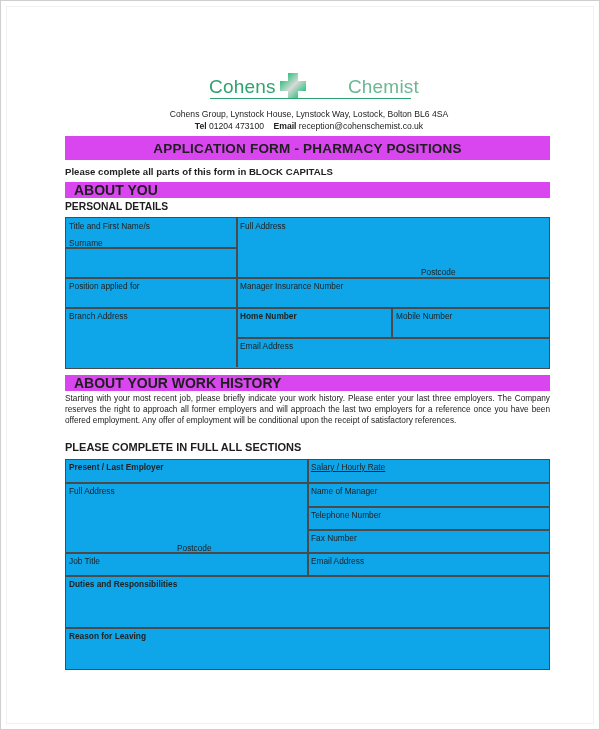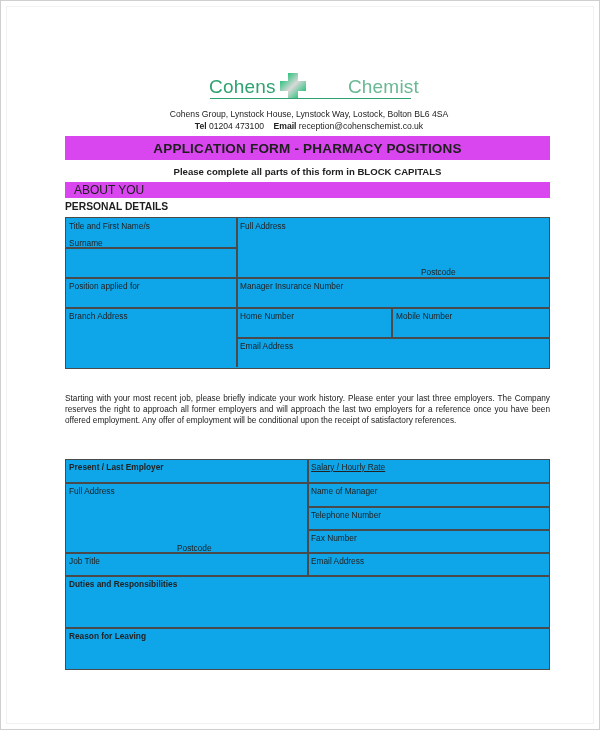--- a/index.html
+++ b/index.html
@@ -29,25 +29,25 @@
     .addr { position: absolute; left: 0; width: 600px; text-align: center; font-size: 8.6px; color: #222; }
     .addr.l1 { top: 108px; left: 8px; }
     .addr.l2 { top: 120px; left: 8px; }
     .addr b { font-weight: bold; }
     .bar {
       position: absolute; left: 64px; width: 485px; background: #d946ef;
     }
     .title-bar { top: 135px; height: 24px; display: flex; align-items: center; justify-content: center; }
     .title-bar span { font-weight: bold; font-size: 13.5px; color: #1e1e1e; letter-spacing: 0.2px; }
     .subtitle {
-      position: absolute; top: 165px; left: 64px; width: 485px; text-align: center;
+      position: absolute; top: 165px; left: 64px; width: 485px; text-align: left;
       font-weight: bold; font-size: 9.6px; color: #222;
     }
     .section-bar { height: 16px; display: flex; align-items: center; padding-left: 9px; }
-    .section-bar span { font-weight: normal; font-size: 12px; color: #1e1e1e; }
+    .section-bar span { font-weight: bold; font-size: 14px; color: #1e1e1e; }
     .about-you { top: 181px; }
     .work-hist { top: 374px; }
     .subhead {
       position: absolute; left: 64px; font-weight: bold; font-size: 10.3px; color: #1e1e1e;
     }
     .personal-head { top: 200px; }
     .complete-head { top: 440px; font-size: 11px; }
     .para {
       position: absolute; left: 64px; top: 392px; width: 485px;
       font-size: 8.25px; line-height: 11px; text-align: justify; color: #222;
@@ -104,26 +104,30 @@
     <div class="vline" style="left:325px; top:89px; height:30px;"></div>
     <div class="hline" style="left:170px; top:119px; width:313px;"></div>
 
     <div class="lbl" style="left:3px; top:3px;">Title and First Name/s</div>
     <div class="lbl" style="left:3px; top:20px;">Surname</div>
     <div class="lbl" style="left:174px; top:3px;">Full Address</div>
     <div class="lbl" style="left:355px; top:49px;">Postcode</div>
     <div class="lbl" style="left:3px; top:63px;">Position applied for</div>
     <div class="lbl" style="left:174px; top:63px;">Manager Insurance Number</div>
     <div class="lbl" style="left:3px; top:93px;">Branch Address</div>
-    <div class="lbl" style="left:174px; top:93px;">Home Number</div>
+    <div class="lbl" style="left:174px; top:93px;font-weight:bold;">Home Number</div>
     <div class="lbl" style="left:330px; top:93px;">Mobile Number</div>
     <div class="lbl" style="left:174px; top:123px;">Email Address</div>
   </div>
 
+  <div class="bar section-bar work-hist">
+    <span>ABOUT YOUR WORK HISTORY</span>
+  </div>
   <div class="para">Starting with your most recent job, please briefly indicate your work history. Please enter your last three employers. The Company reserves the right to approach all former employers and will approach the last two employers for a reference once you have been offered employment. Any offer of employment will be conditional upon the receipt of satisfactory references.</div>
+  <div class="subhead complete-head">PLEASE COMPLETE IN FULL ALL SECTIONS</div>
 
   <div class="tbl" style="left:64px; top:458px; width:485px; height:211px;">
     <div class="vline" style="left:241px; top:0; height:115px;"></div>
 
     <div class="hline" style="left:0; top:22px; width:242px;"></div>
     <div class="hline" style="left:0; top:92px; width:242px;"></div>
 
     <div class="hline" style="left:241px; top:22px; width:242px;"></div>
     <div class="hline" style="left:241px; top:46px; width:242px;"></div>
     <div class="hline" style="left:241px; top:69px; width:242px;"></div>

